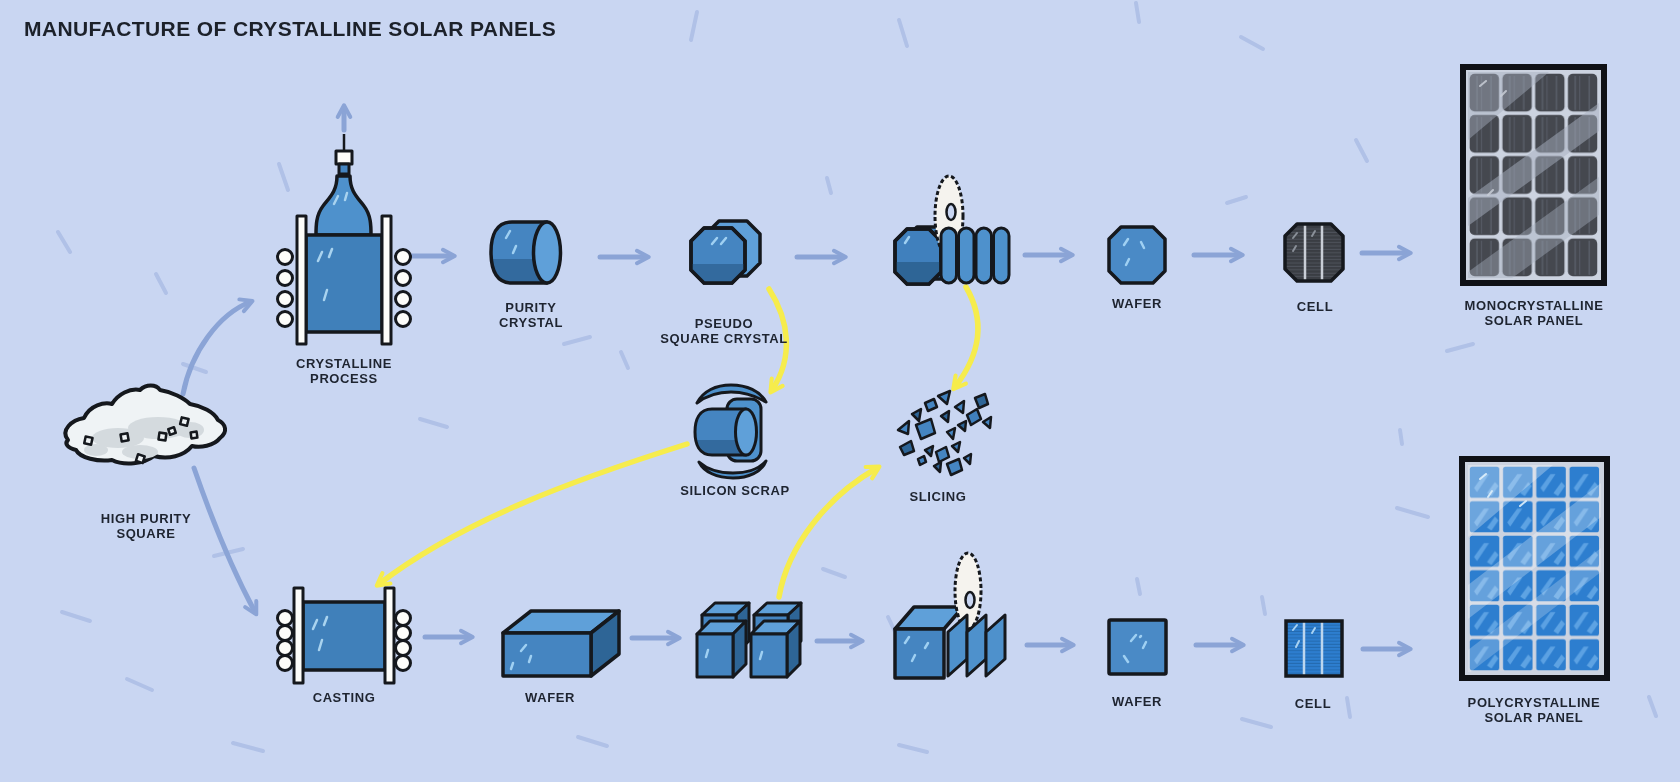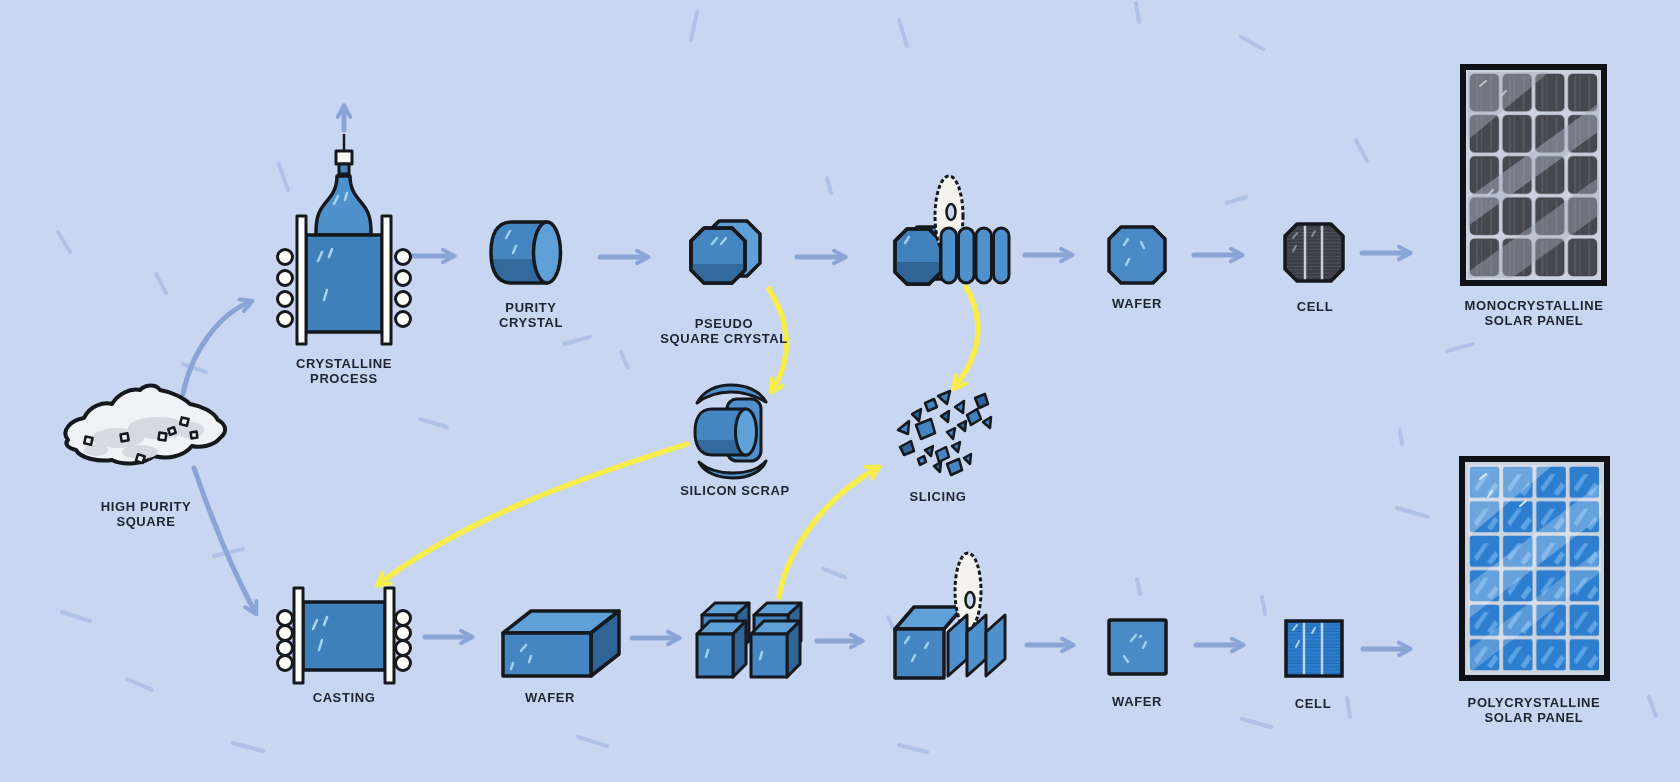--- a/index.html
+++ b/index.html
@@ -391,22 +391,23 @@
     </g>
     <g stroke="#dff0fb" stroke-width="2" stroke-linecap="round" opacity="0.9">
       <line x1="1480" y1="479" x2="1486" y2="474"></line>
           <line x1="1492" y1="491" x2="1488" y2="497"></line>
       <line x1="1520" y1="506" x2="1526" y2="501"></line>
     </g>
     <rect x="1462" y="459" width="145" height="219" fill="none" stroke="#0f1116" stroke-width="6"></rect>
   </g>
 </svg>
 
-
-<div class="label" style="left:146px;top:499px">
+<h1 class="title">MANUFACTURE OF CRYSTALLINE SOLAR PANELS</h1>
+
+<div class="label" style="left:146px;top:511px">
   <div>HIGH PURITY</div>
   <div>SQUARE</div>
 </div>
 <div class="label" style="left:344px;top:356px">
   <div>CRYSTALLINE</div>
   <div>PROCESS</div>
 </div>
 <div class="label" style="left:531px;top:300px">
   <div>PURITY</div>
   <div>CRYSTAL</div>

